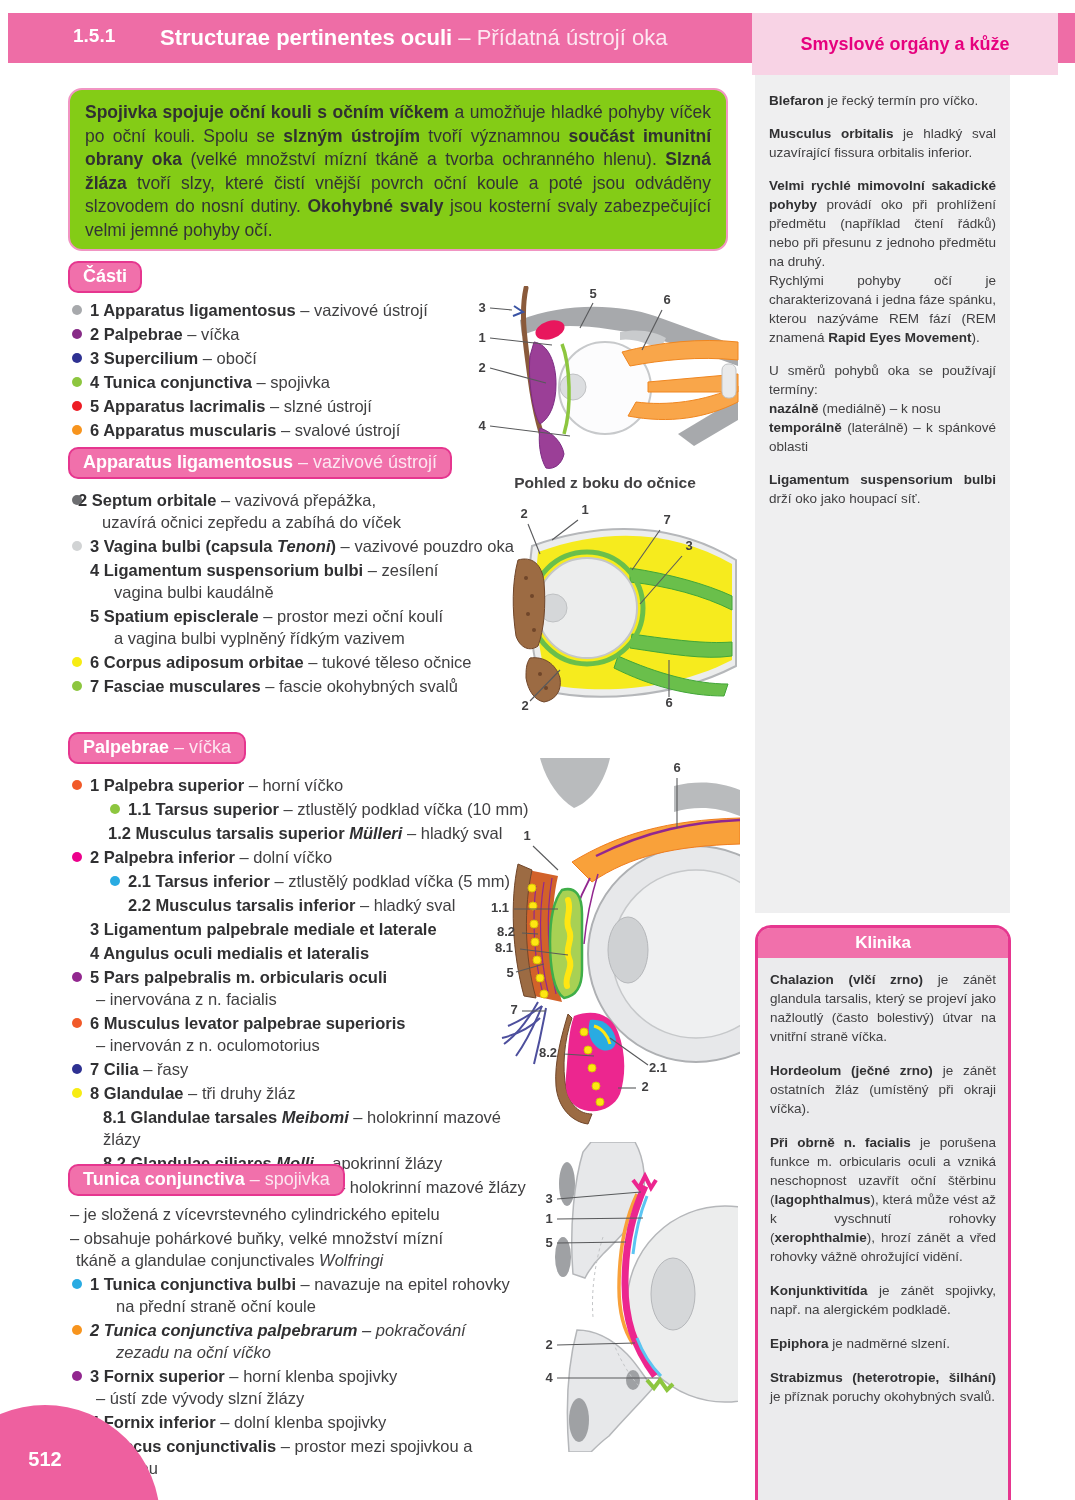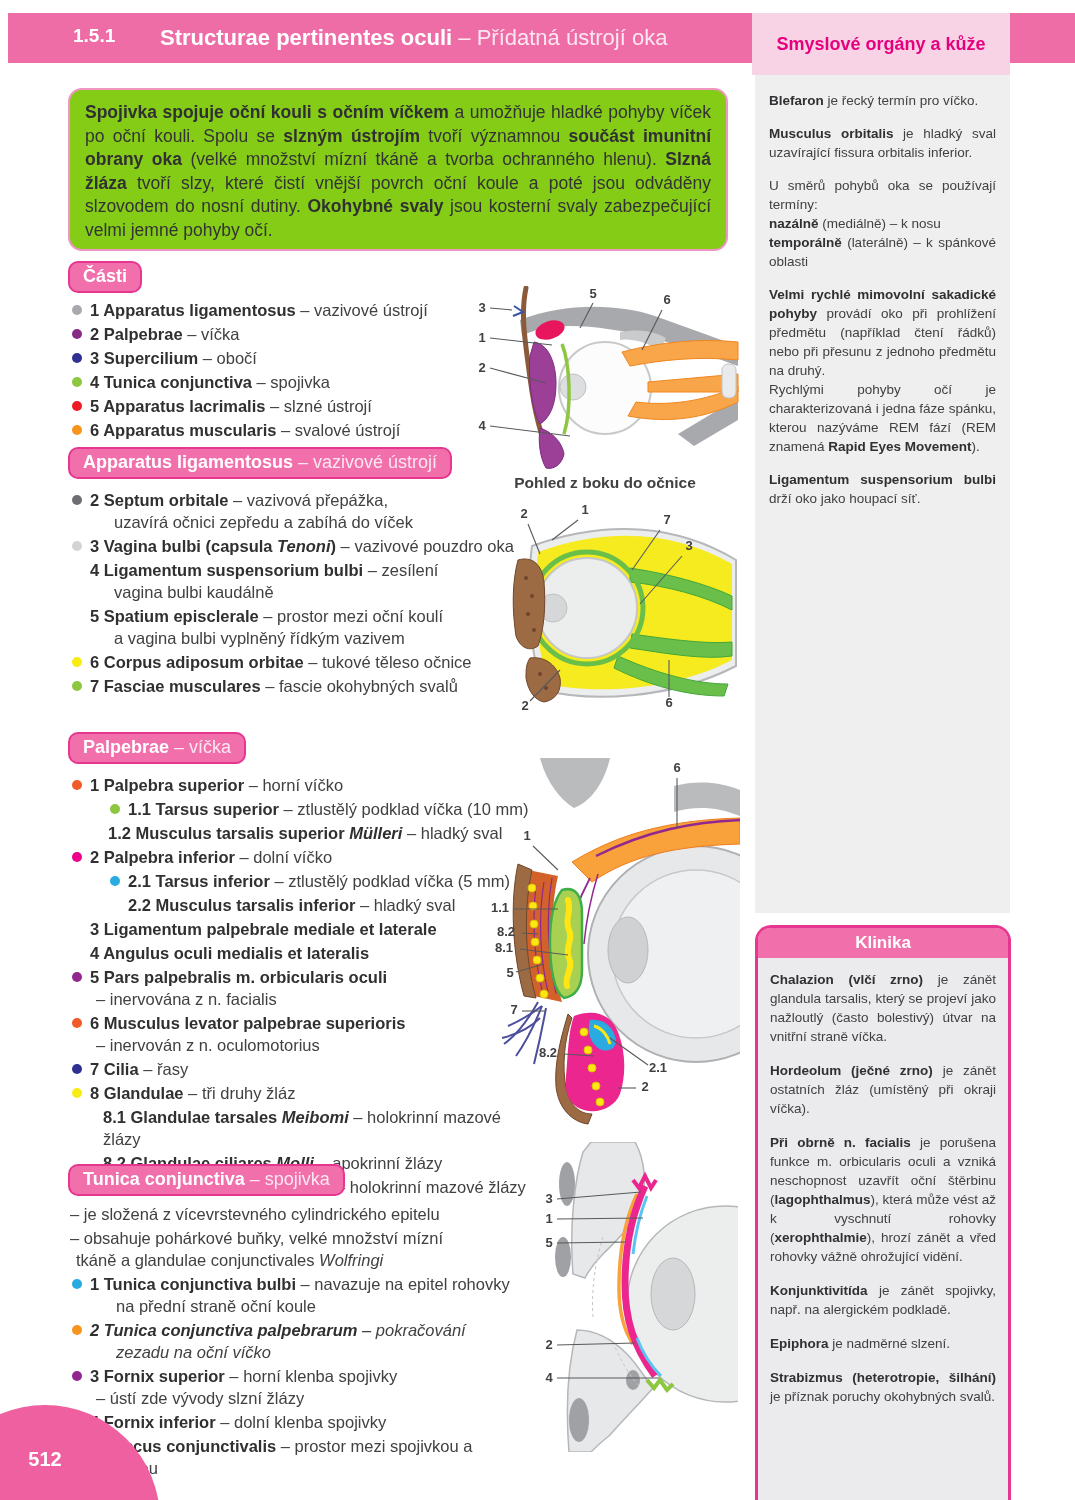--- a/index.html
+++ b/index.html
@@ -6,21 +6,21 @@
   .page{position:relative;width:1075px;height:1500px;background:#ffffff;overflow:hidden;
         font-family:"Liberation Sans",sans-serif;color:#3f3f41;}
   .bd{font-weight:bold;color:#303032;}
   .it{font-style:italic;}
 
   
   .header-bar{position:absolute;left:8px;top:13px;width:1075px;height:50px;background:#ee6da6;}
   .header-num{position:absolute;left:65px;top:12px;font-size:19px;font-weight:bold;color:#ffffff;}
   .header-title{position:absolute;left:152px;top:12px;font-size:22px;color:#fde7f1;white-space:nowrap;}
   .header-title .lat{font-weight:bold;color:#ffffff;}
-  .header-tab{position:absolute;left:752px;top:13px;width:258px;height:62px;background:#f8d3e5;
+  .header-tab{position:absolute;left:752px;top:13px;width:306px;height:62px;background:#f8d3e5;
               display:flex;align-items:center;justify-content:center;}
   .header-tab span{color:#e6007e;font-weight:bold;font-size:18px;}
 
   
   .sidebar{position:absolute;left:755px;top:75px;width:255px;height:838px;background:#efeff0;
            box-sizing:border-box;padding:16px 14px;}
   .sidebar .note{margin-bottom:14px;}
   .sidebar p, .klinika p{margin:0;font-size:13.5px;line-height:19px;text-align:justify;color:#414042;}
   .sidebar .note + .note{margin-top:14px;}
 
@@ -76,29 +76,29 @@
   </div>
 
   <div class="sidebar">
       <div class="note">
         <p><span class="bd">Blefaron</span><span> je řecký termín pro víčko.</span></p>
       </div>
       <div class="note">
         <p><span class="bd">Musculus orbitalis</span><span> je hladký sval uzavírající fissura orbitalis inferior.</span></p>
       </div>
       <div class="note">
+        <p><span class="bd">Velmi rychlé mimovolní sakadické pohyby</span><span> provádí oko při prohlížení předmětu (například čtení řádků) nebo při přesunu z jednoho předmětu na druhý.</span></p>
+        <p><span>Rychlými pohyby očí je charakterizovaná i jedna fáze spánku, kterou nazýváme REM fází (REM znamená </span><span class="bd">Rapid Eyes Movement</span><span>).</span></p>
+      </div>
+      <div class="note">
         <p><span>U směrů pohybů oka se používají termíny:</span></p>
         <p><span class="bd">nazálně</span><span> (mediálně) – k nosu</span></p>
         <p><span class="bd">temporálně</span><span> (laterálně) – k spánkové oblasti</span></p>
       </div>
       <div class="note">
-        <p><span class="bd">Velmi rychlé mimovolní sakadické pohyby</span><span> provádí oko při prohlížení předmětu (například čtení řádků) nebo při přesunu z jednoho předmětu na druhý.</span></p>
-        <p><span>Rychlými pohyby očí je charakterizovaná i jedna fáze spánku, kterou nazýváme REM fází (REM znamená </span><span class="bd">Rapid Eyes Movement</span><span>).</span></p>
-      </div>
-      <div class="note">
         <p><span class="bd">Ligamentum suspensorium bulbi</span><span> drží oko jako houpací síť.</span></p>
       </div>
     </div>
 
   <div class="klinika">
     <div class="klinika-head">
       <span>Klinika</span>
     </div>
     <div class="klinika-body">
         <div class="note">
@@ -169,21 +169,21 @@
         </div>
       </div>
     </div>
 
   <div class="pill" style="left:68px;top:447px;">
     <span class="lat">Apparatus ligamentosus</span><span> – vazivové ústrojí</span>
   </div>
   <div class="tlist" style="left:70px;top:489px;">
       <div class="li">
         <span class="bu" style="background: rgb(109, 110, 113); left: 2px;"></span>
-        <div class="lt" style="margin-left: 20px;">
+        <div class="lt" style="margin-left: 8px;">
           <div><span class="bd">2 Septum orbitale</span><span> – vazivová přepážka,</span></div>
           <div style="padding-left: 24px;"><span>uzavírá očnici zepředu a zabíhá do víček</span></div>
         </div>
       </div>
       <div class="li">
         <span class="bu" style="background: rgb(209, 211, 212); left: 2px;"></span>
         <div class="lt" style="margin-left: 20px;">
           <div><span class="bd">3 Vagina bulbi (capsula </span><span class="bd it">Tenoni</span><span class="bd">)</span><span> – vazivové pouzdro oka</span></div>
         </div>
       </div>

